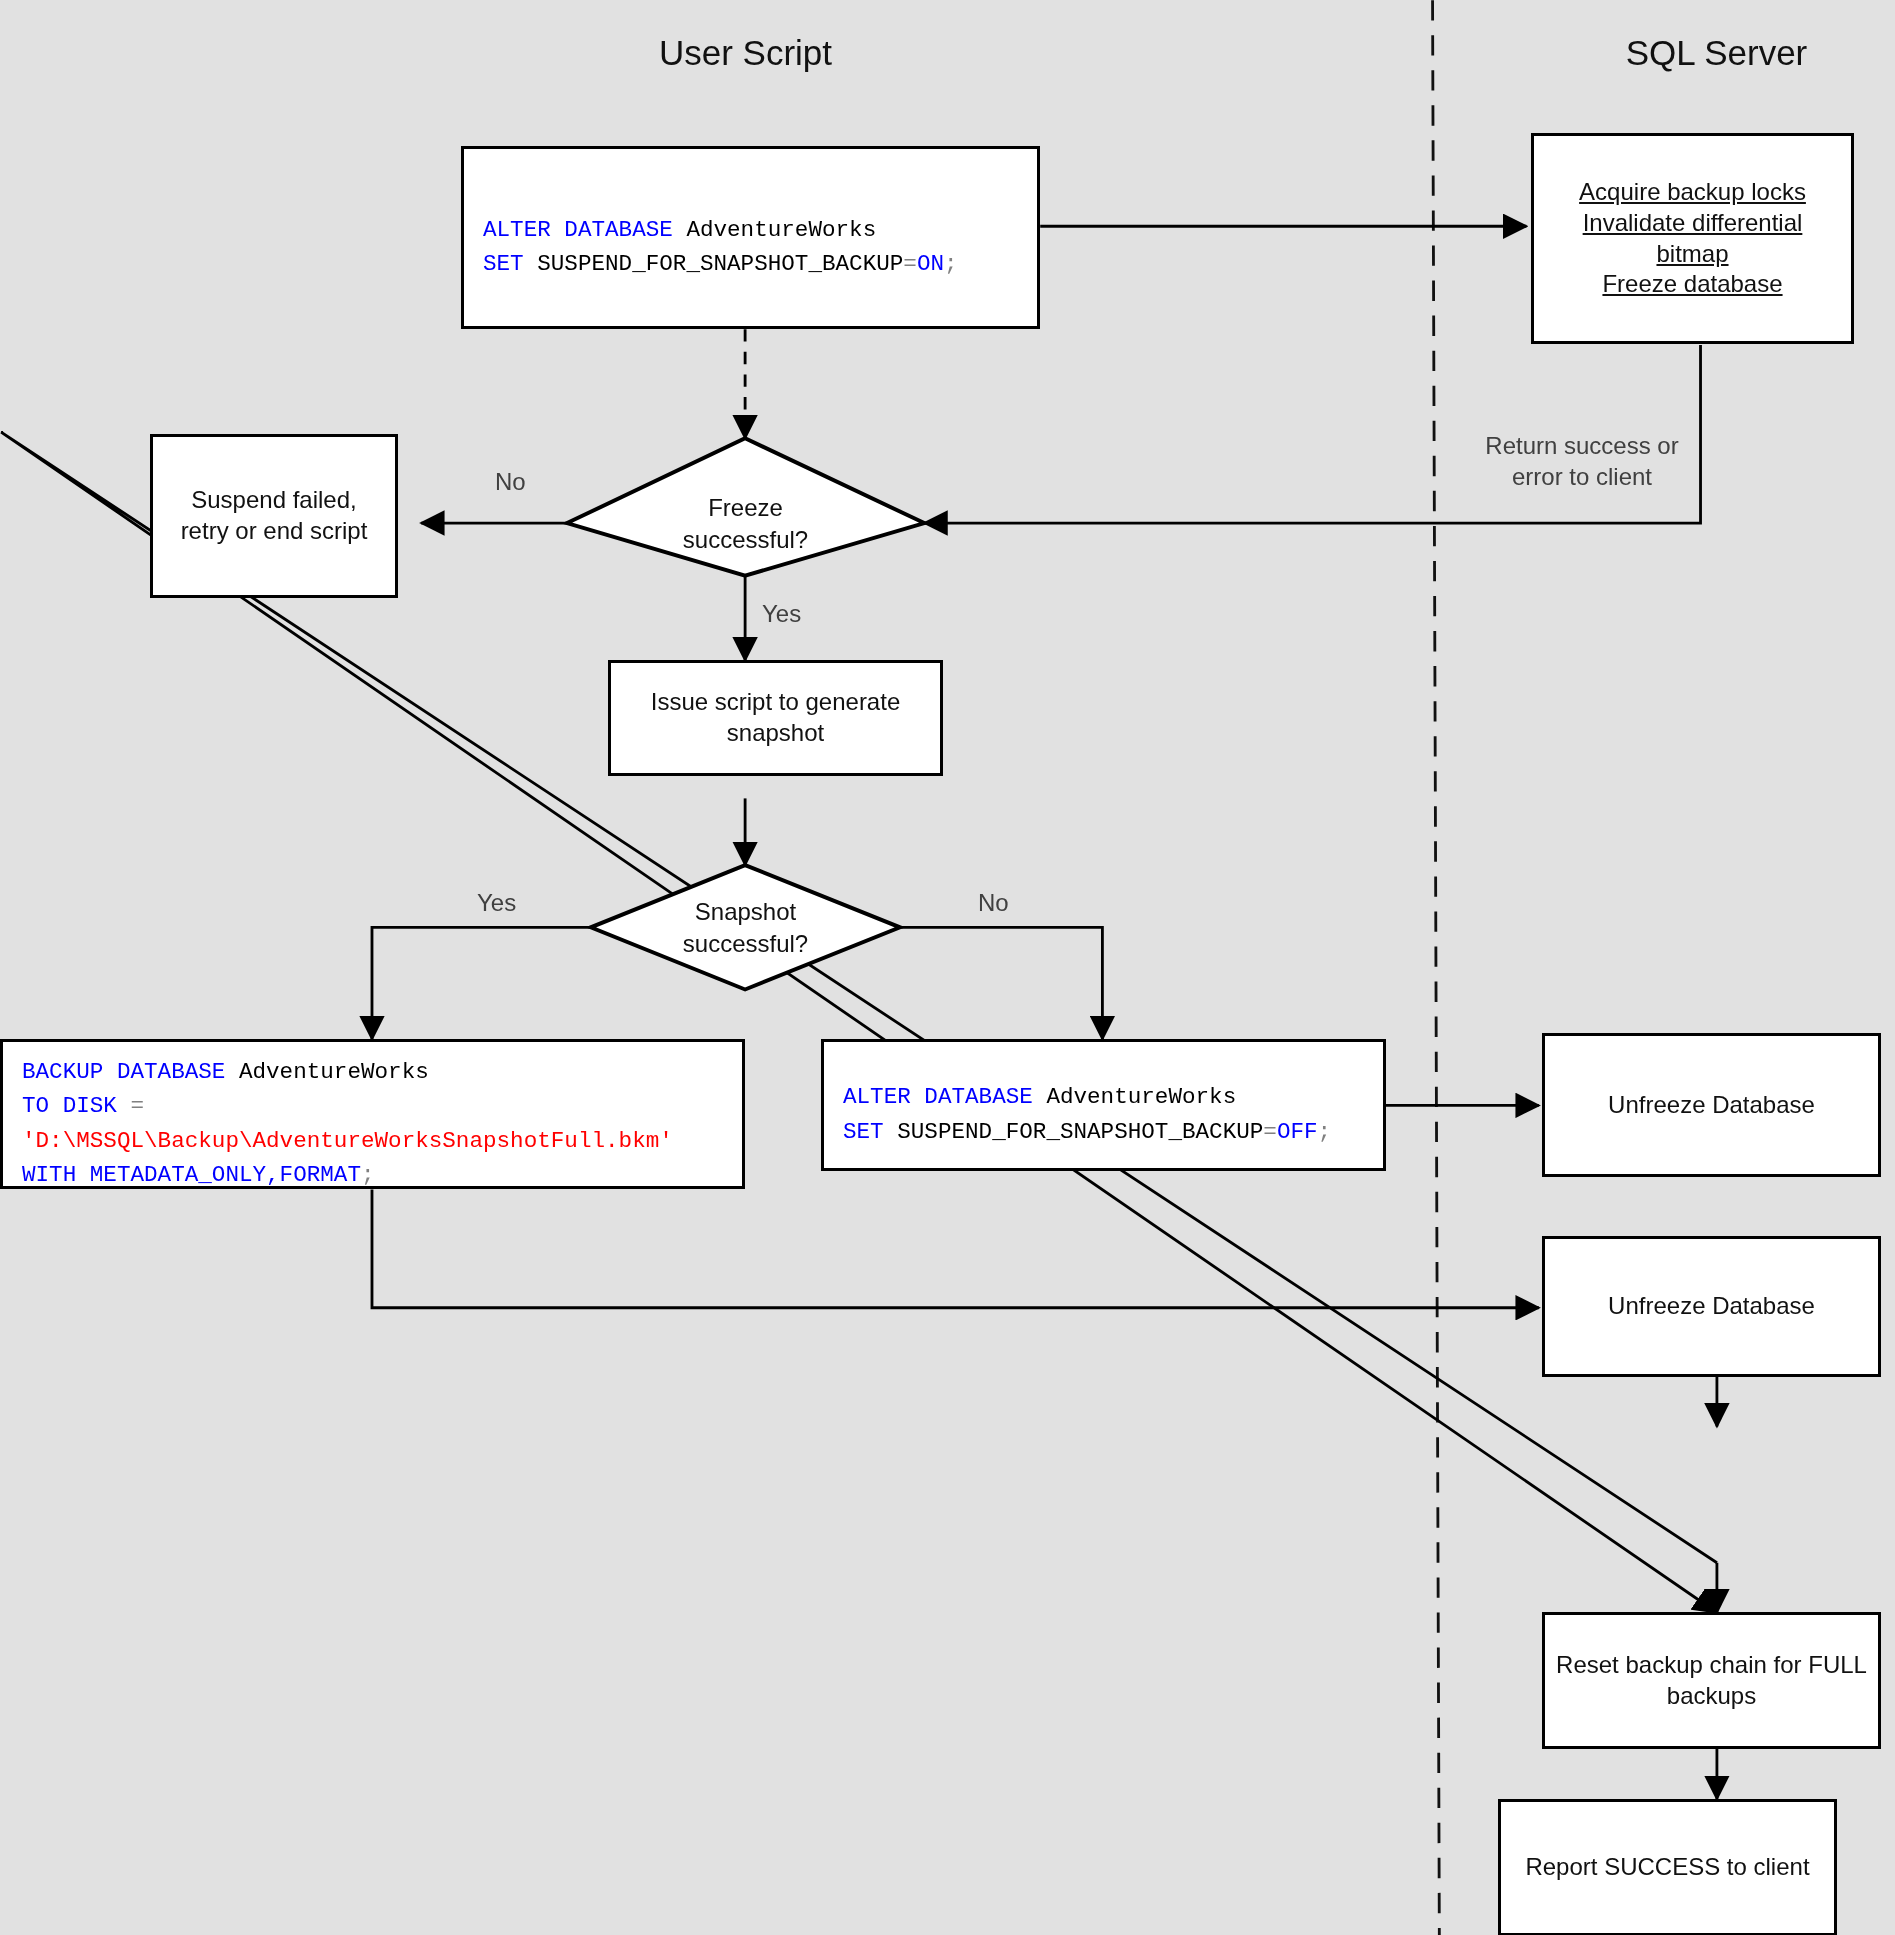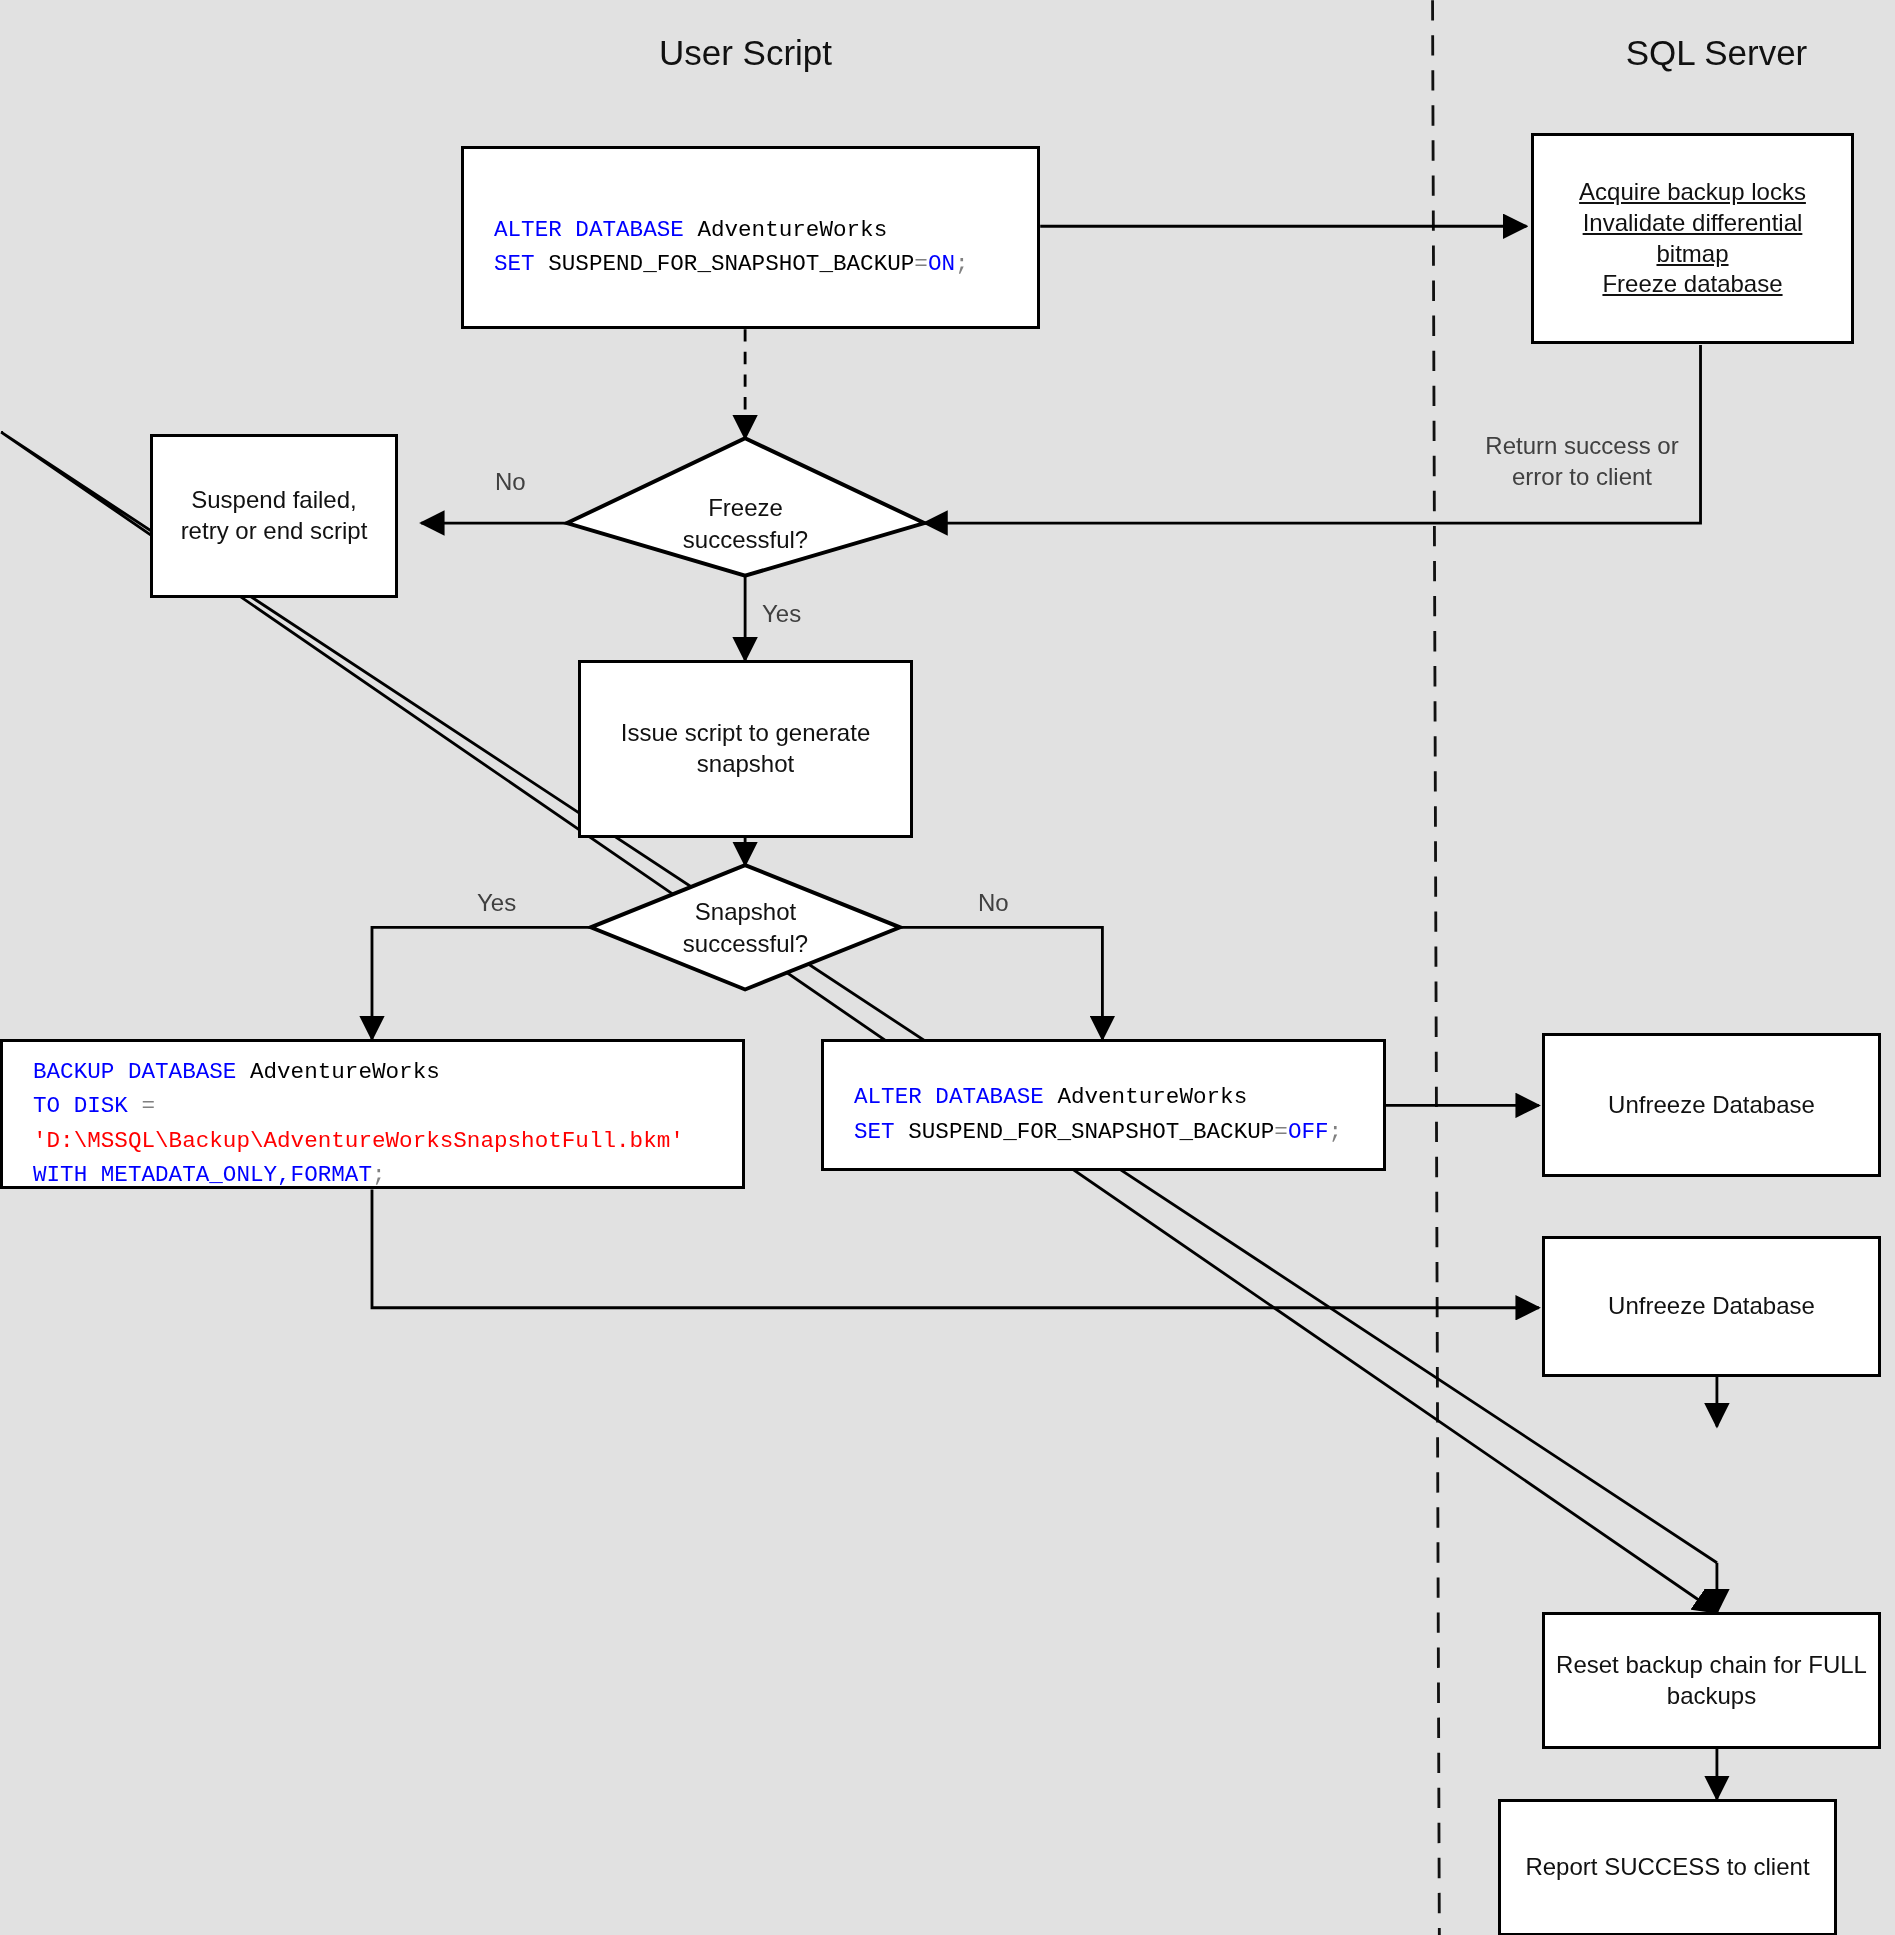--- a/index.html
+++ b/index.html
@@ -43,21 +43,21 @@
     border:3.4px solid #000000;
     box-sizing:border-box;
     display:flex;
     align-items:center;
     color:#000;
     font-family:"Liberation Mono", monospace;
     font-size:22.6px;
     line-height:1.52;
     white-space:pre;
   }
-  .code .codebody{padding-left:30px;margin-top:19px;}
+  .code .codebody{padding-left:19px;margin-top:19px;}
   .kw{color:#0000ff;}
   .str{color:#ff0000;}
   .op{color:#808080;}
   .punc{color:#808080;}
 
   .diamond-label{
     position:absolute;
     display:flex;align-items:center;justify-content:center;
     text-align:center;
     font-size:24px;line-height:1.32;color:#111;
@@ -140,21 +140,21 @@
   <div class="node" style="left:150px;top:434px;width:248px;height:164px;">
     <div class="txt" style="white-space:pre-line;">Suspend failed,
 retry or end script</div>
   </div>
 
   <div class="diamond-label" style="left:621px;top:481px;width:249px;height:85px;">
     <span style="white-space:pre-line;">Freeze
 successful?</span>
   </div>
 
-  <div class="node" style="left:578px;top:660px;width:335px;height:178px;">
+  <div class="node" style="left:608px;top:660px;width:335px;height:116px;">
     <div class="txt" style="white-space:pre-line;">Issue script to generate
 snapshot</div>
   </div>
 
   <div class="diamond-label" style="left:621px;top:885px;width:249px;height:85px;">
     <span style="white-space:pre-line;">Snapshot
 successful?</span>
   </div>
 
   <div class="code" style="left:0px;top:1039px;width:745px;height:150px;">

